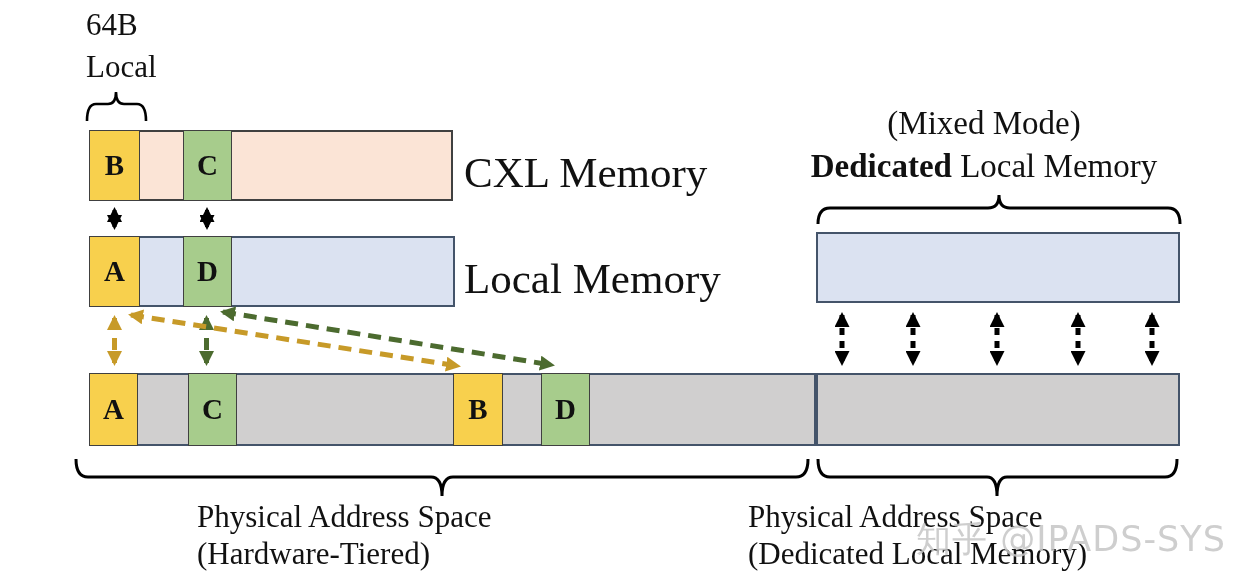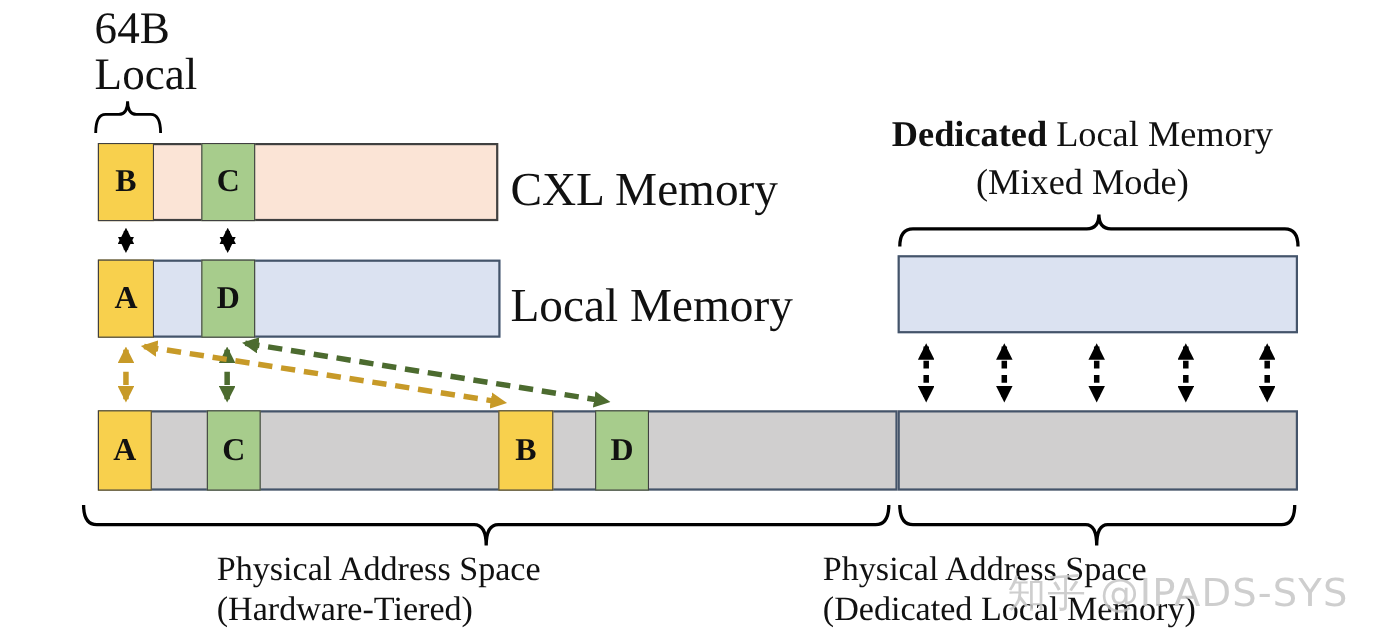--- a/index.html
+++ b/index.html
@@ -16,21 +16,21 @@
   .block.hot{background:#F8D04D;}
   .block.warm{background:#A7CC8C;}
   .bar.cxl{background:#FBE4D6;border-color:#404040;}
   .bar.local{background:#DBE2F1;}
   .bar.phys{background:#D0CFCF;}
   .bar.dedicated{background:#DBE2F1;}
   .rowlabel{position:absolute;font-size:43px;white-space:nowrap;}
   .caption{position:absolute;font-size:31px;line-height:37px;white-space:nowrap;}
   .title{position:absolute;text-align:center;font-size:33px;line-height:43px;white-space:nowrap;}
   .title .bold{font-weight:bold;}
-  .linelabel{position:absolute;font-size:41px;line-height:42px;}
+  .linelabel{position:absolute;font-size:31px;line-height:42px;}
   #overlay{position:absolute;left:0;top:0;pointer-events:none;}
   .watermark{
     position:absolute;left:916px;top:516px;z-index:50;
     font-family:"DejaVu Sans", sans-serif;font-size:35px;letter-spacing:1px;
     color:#C6C6C6;opacity:0.85;white-space:nowrap;
   }
 </style>
 </head>
 <body>
 
@@ -68,22 +68,22 @@
       <span>C</span>
     </div>
   <div class="block hot" style="left:453px;top:373px;width:50px;height:73px;">
       <span>B</span>
     </div>
   <div class="block warm" style="left:541px;top:373px;width:49px;height:73px;">
       <span>D</span>
     </div>
 
   <div class="title" style="left:780px;top:102px;width:408px;">
+    <div>(Mixed Mode)</div>
     <div><span class="bold">Dedicated</span><span> Local Memory</span></div>
-    <div>(Mixed Mode)</div>
   </div>
   <div class="bar dedicated" style="left:816px;top:232px;width:364px;height:71px;"></div>
 
   <div class="caption" style="left:197px;top:498px;width:500px;">
     <div>Physical Address Space</div>
     <div>(Hardware-Tiered)</div>
   </div>
   <div class="caption" style="left:748px;top:498px;width:500px;">
     <div>Physical Address Space</div>
     <div>(Dedicated Local Memory)</div>

